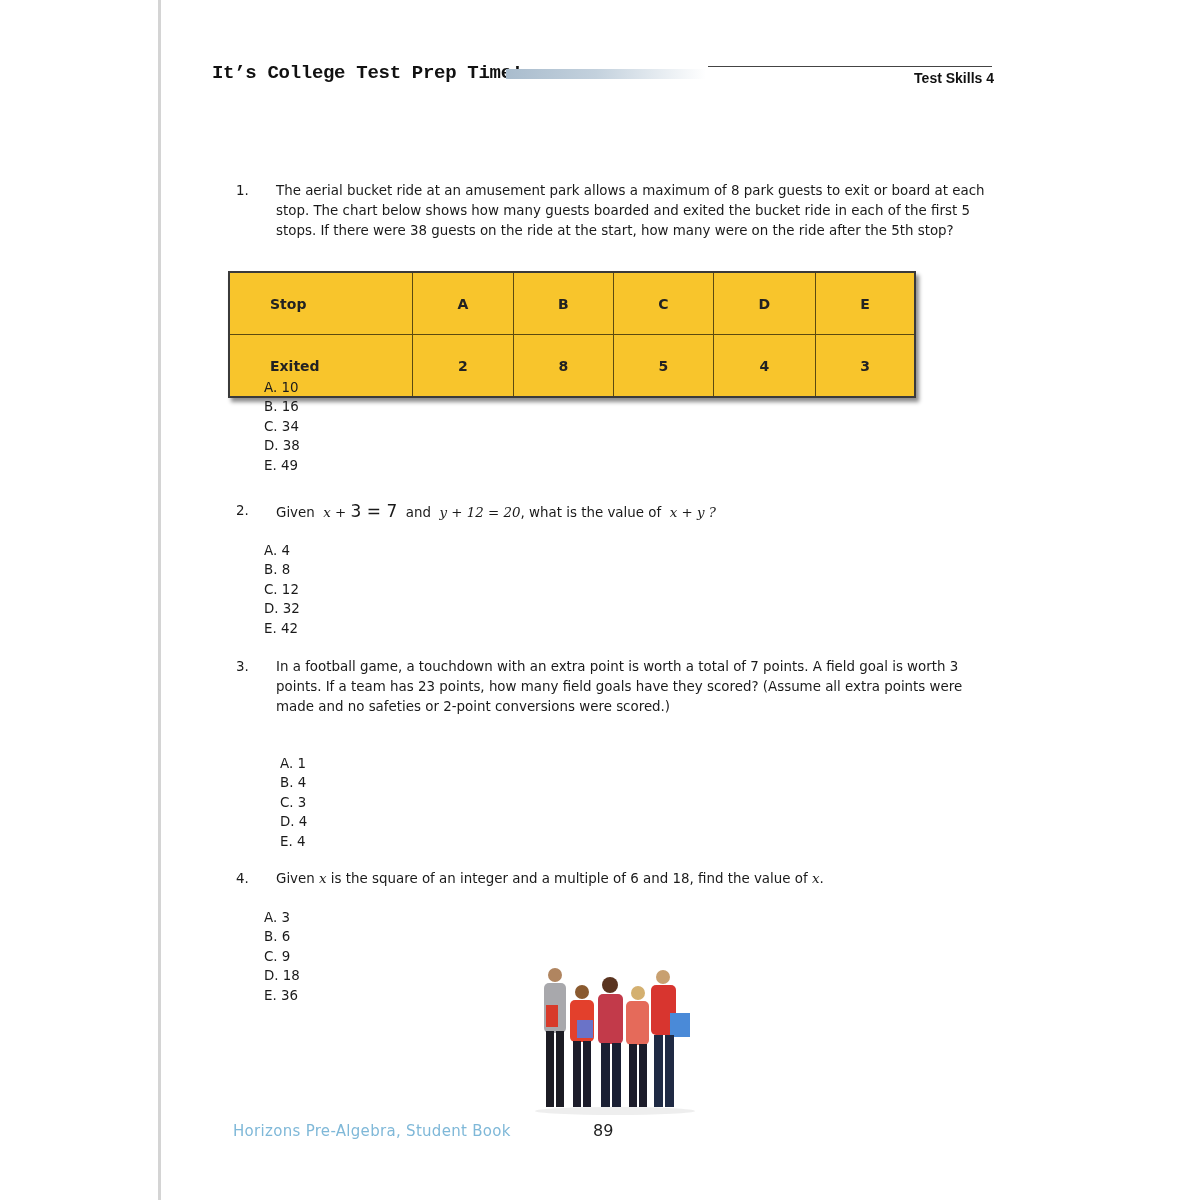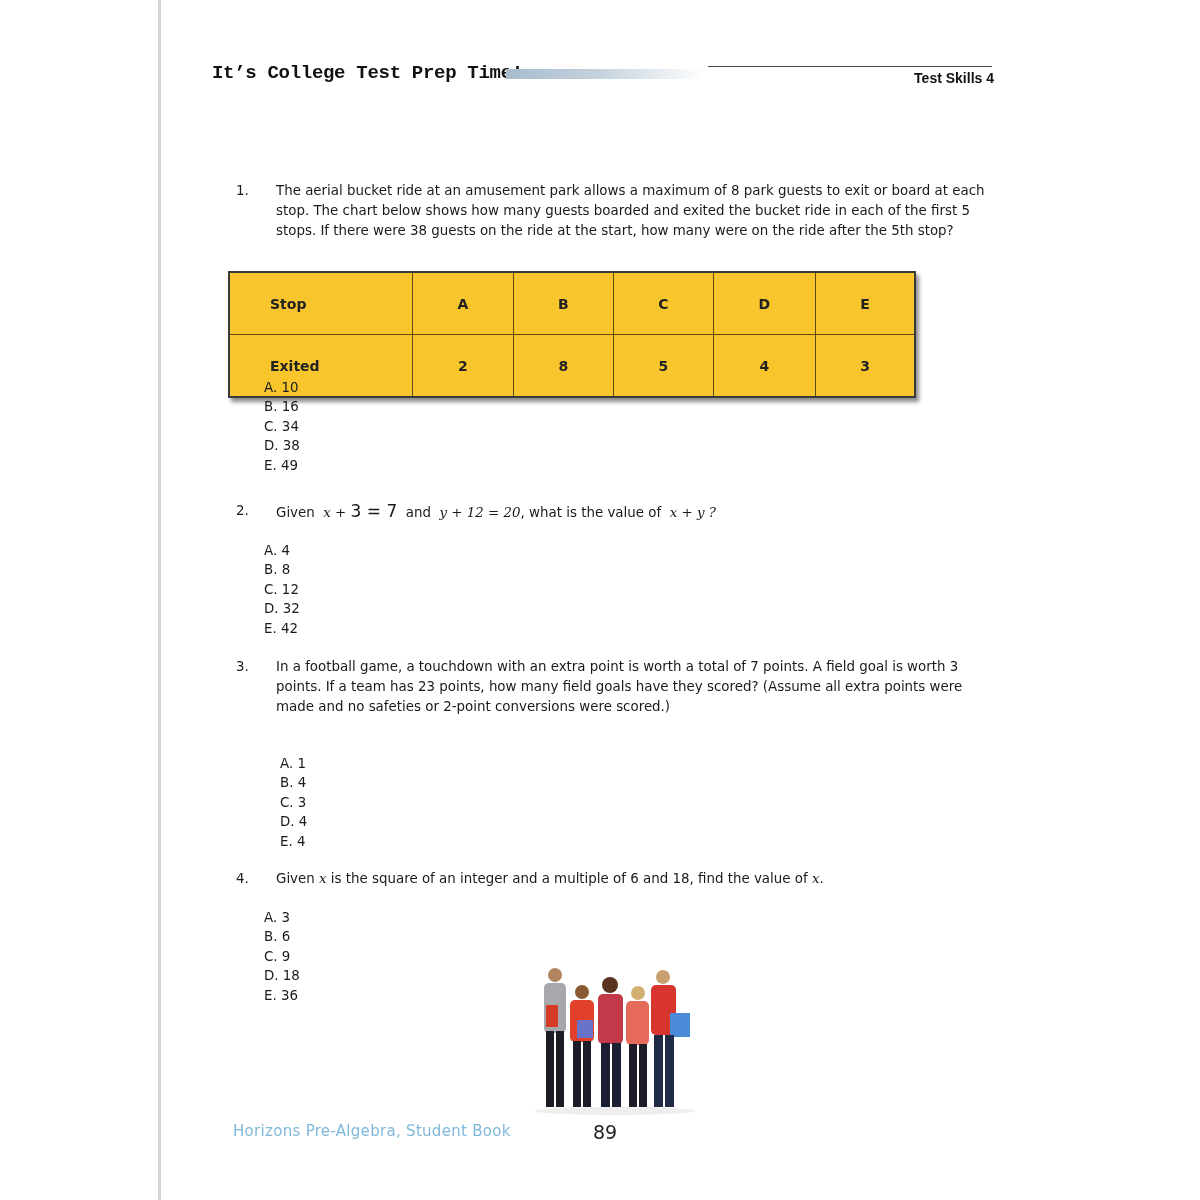--- a/index.html
+++ b/index.html
@@ -21,21 +21,21 @@
   .math { font-family:"DejaVu Serif", serif; font-style:italic; }
   .math-big { font-family:"DejaVu Sans", sans-serif; font-size:17px; }
   table.stops { position:absolute; left:228px; top:271px; width:688px; border-collapse:collapse;
                 background:#f8c52c; box-shadow:3px 4px 4px rgba(0,0,0,0.45); border:2px solid #3a3a3a; }
   table.stops td { border:1px solid #5c4a10; height:29px; font-weight:bold; font-size:14px;
                    text-align:center; padding:16px; color:#222; }
   table.stops td.rowhead { text-align:left; padding-left:40px; width:126px; }
   .photo { position:absolute; left:530px; top:965px; width:170px; height:150px; }
   .footer-book { position:absolute; left:214px; top:1122px; font-size:15px; 
                  color:#7fb8d8; letter-spacing:0.3px;margin-left:19px; }
-  .footer-page { position:absolute; left:593px; top:1121px; font-size:19px; color:#222; }
+  .footer-page { position:absolute; left:593px; top:1121px; font-size:16px; color:#222; }
 </style>
 </head>
 <body>
 
 <div class="page-edge"></div>
 
 <div class="header-title">It’s College Test Prep Time!</div>
 <div class="header-bar"></div>
 <div class="header-rule"></div>
 <div class="header-right">Test Skills 4</div>

